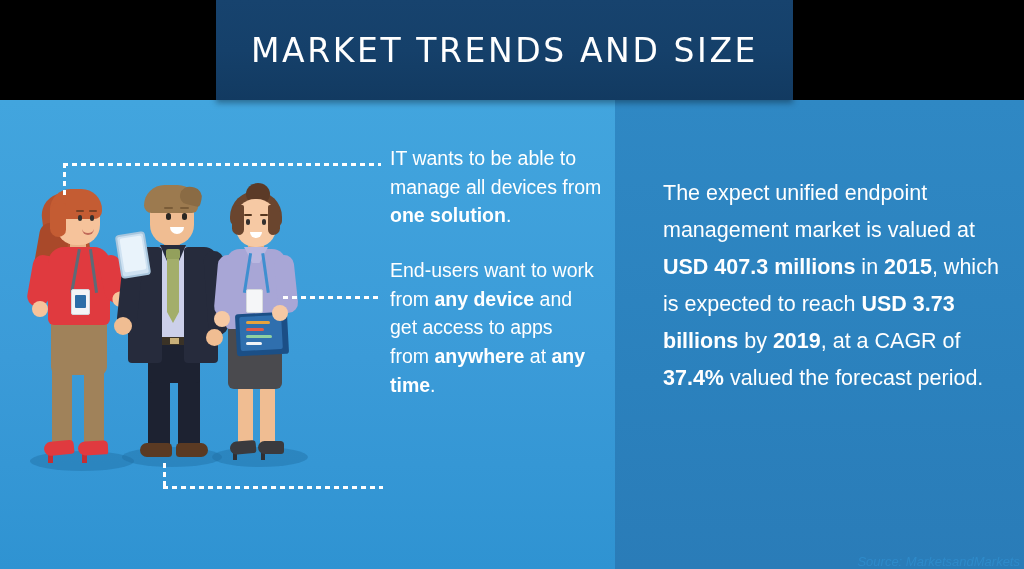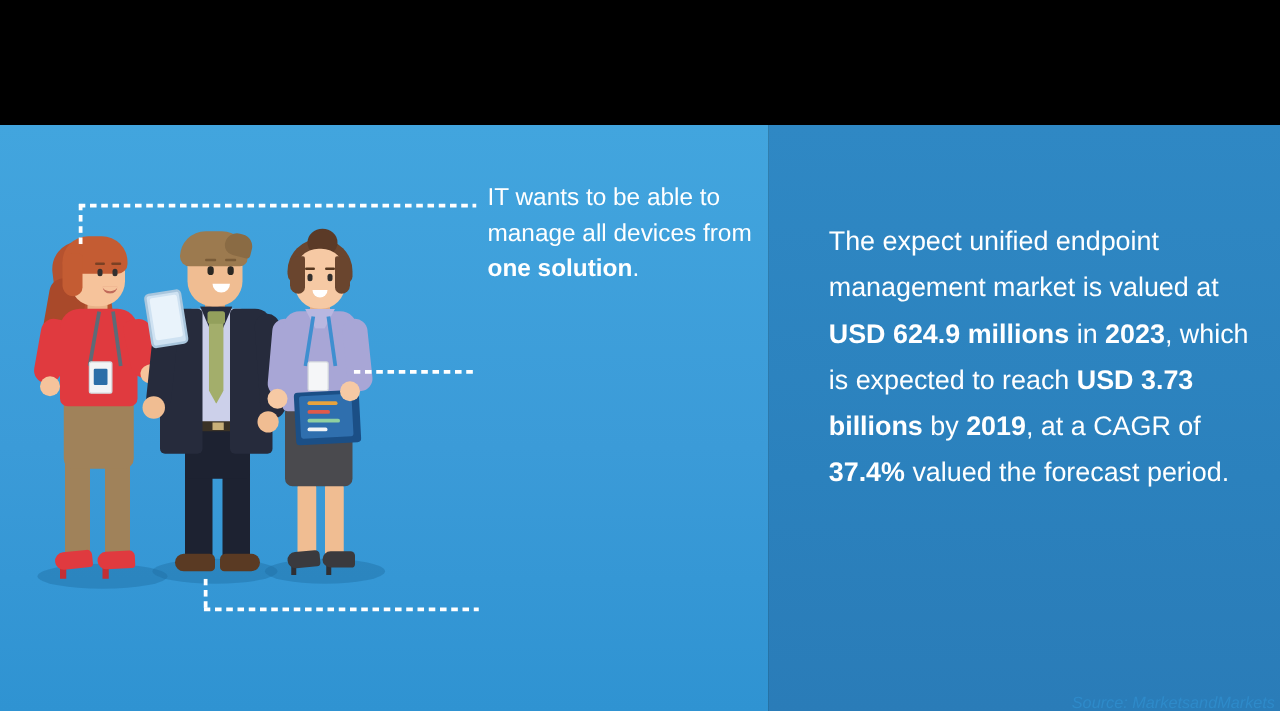--- a/index.html
+++ b/index.html
@@ -216,20 +216,23 @@
   .w2-heelR { left:247px; top:265px; width:4px; height:10px; background:#2f2f33; }
 </style>
 </head>
 <body>
 
 <div id="stage">
 
   <div class="bg-left"></div>
   <div class="bg-right"></div>
 
+  <div class="header-bar">
+    <div class="header-title">MARKET TRENDS AND SIZE</div>
+  </div>
 
   <div id="illo">
 
     <div class="shadow w1-shadow p"></div>
     <div class="p w1-hairback"></div>
     <div class="p w1-ponytail"></div>
     <div class="p w1-legL"></div>
     <div class="p w1-legR"></div>
     <div class="p w1-heelL"></div>
     <div class="p w1-heelR"></div>
@@ -322,18 +325,19 @@
     <div class="p w2-mouth"></div>
   </div>
 
   <div class="dot-v" id="conn1-v"></div>
   <div class="dot-h" id="conn1-h"></div>
   <div class="dot-h" id="conn2-h"></div>
   <div class="dot-v" id="conn3-v"></div>
   <div class="dot-h" id="conn3-h"></div>
 
   <div class="callout" id="callout-1"><span>IT wants to be able to manage all devices from </span><b>one solution</b><span>.</span></div>
-
-  <div class="statement"><span>The expect unified endpoint management market is valued at </span><b>USD 624.9 millions</b><span> in </span><b>2023</b><span>, which is expected to reach </span><b>USD 3.73 billions</b><span> by </span><b>2019</b><span>, at a CAGR of </span><b>37.4%</b><span> valued the forecast period.</span></div>
+  <div class="callout" id="callout-2"><span>End-users want to work from </span><b>any device</b><span> and get access to apps from </span><b>anywhere</b><span> at </span><b>any time</b><span>.</span></div>
+
+  <div class="statement"><span>The expect unified endpoint management market is valued at </span><b>USD 407.3 millions</b><span> in </span><b>2015</b><span>, which is expected to reach </span><b>USD 3.73 billions</b><span> by </span><b>2019</b><span>, at a CAGR of </span><b>37.4%</b><span> valued the forecast period.</span></div>
 
   <div class="source">Source: MarketsandMarkets</div>
 
 </div>
 
 </body></html>

